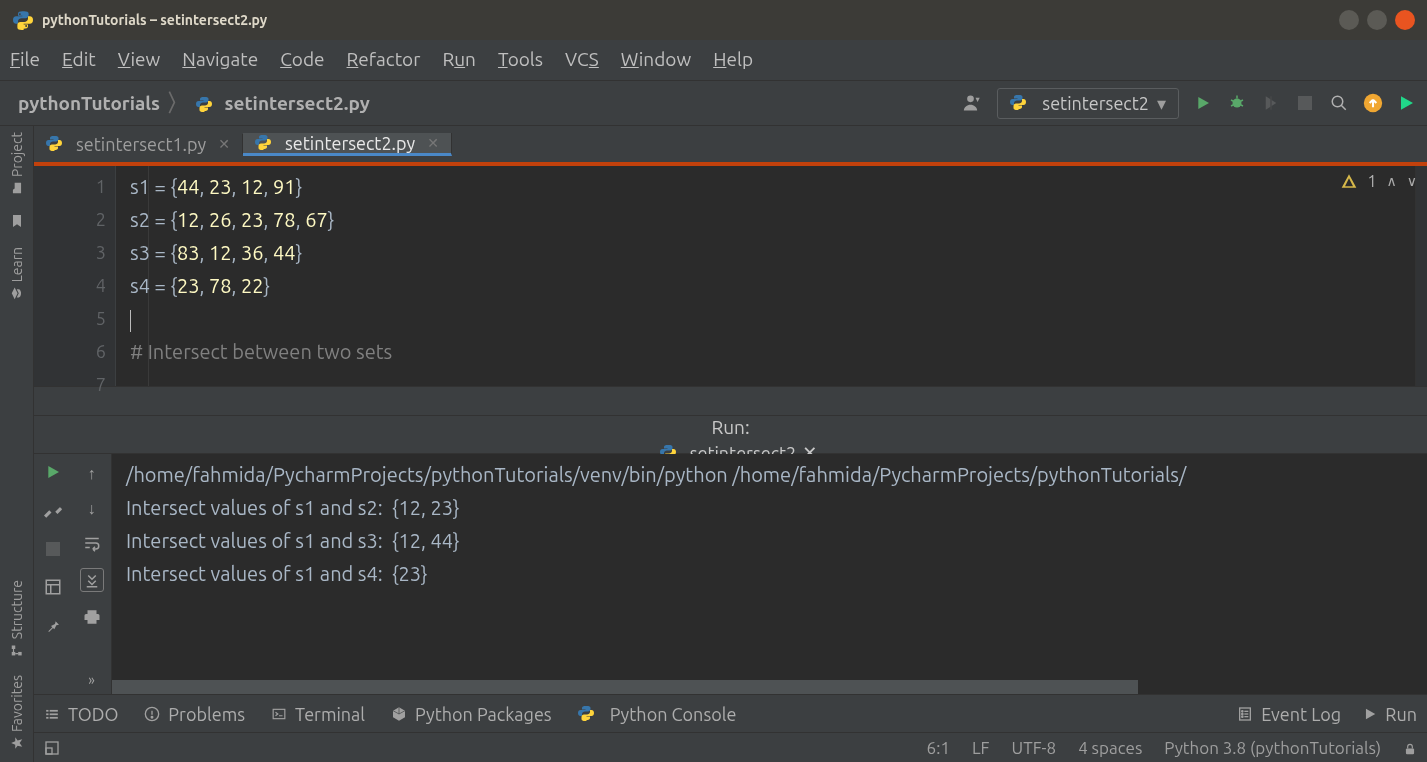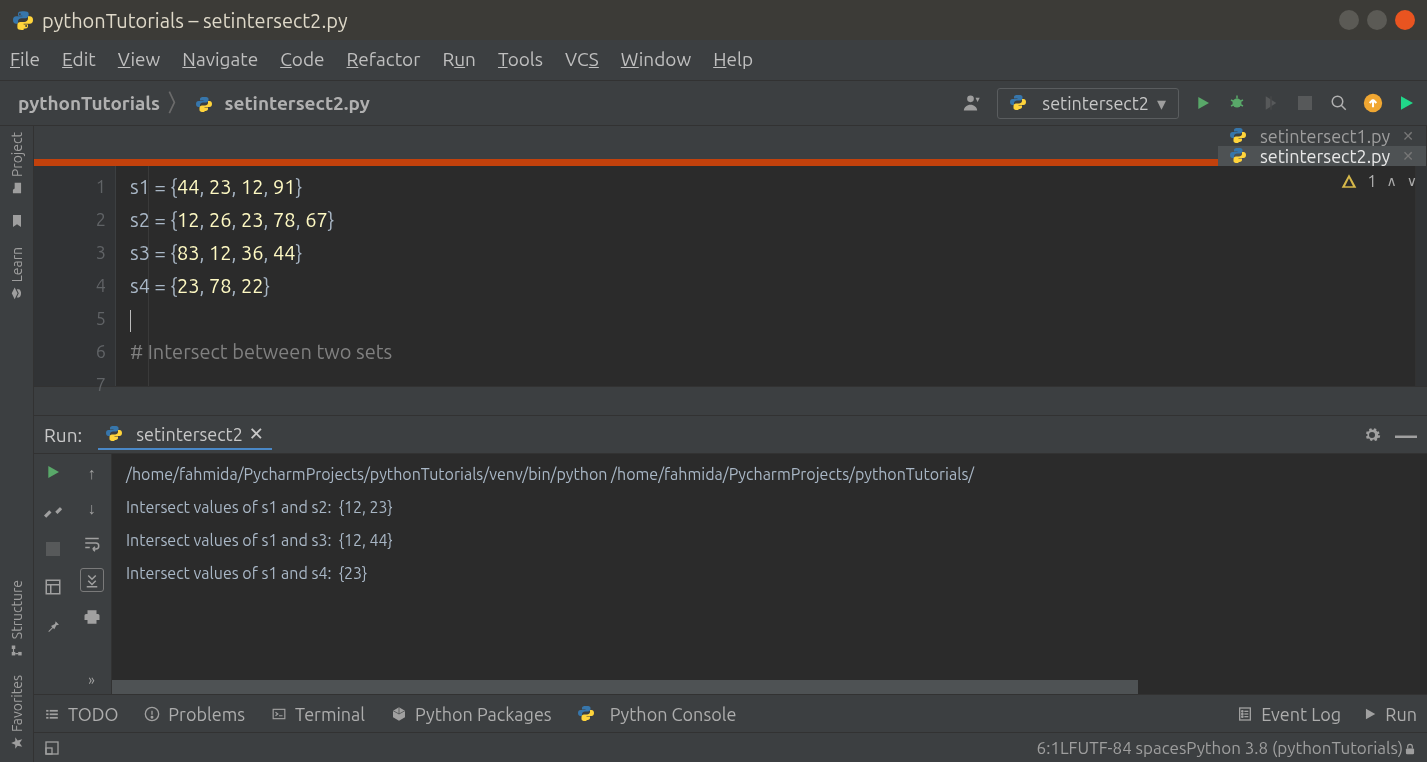--- a/index.html
+++ b/index.html
@@ -1,21 +1,21 @@
 <!DOCTYPE html>
 <html><head>
 <meta charset="utf-8">
 <style>
   * { margin: 0; padding: 0; box-sizing: border-box; font-family: "Ubuntu", "Segoe UI", sans-serif; }
   html, body { width: 1427px; height: 762px; background: #2b2b2b; color: #bbbbbb; overflow: hidden; }
   .window { display: flex; flex-direction: column; height: 100%; }
   
   .titlebar { display: flex; align-items: center; height: 40px; background: #3c3b37; padding: 0 12px; }
   .titlebar .title-icon { width: 22px; height: 22px; display:inline-flex; align-items:center; justify-content:center; margin-right:8px;}
-  .titlebar .title-text { color: #dfd9c9; font-weight: normal; font-size: 20px; }
+  .titlebar .title-text { color: #dfd9c9; font-weight: bold; font-size: 14px; }
   .titlebar .win-controls { margin-left: auto; display: flex; gap: 8px; }
   .win-btn { width: 20px; height: 20px; border-radius: 50%; display:inline-block; }
   .win-min { background: #5b5a55; }
   .win-max { background: #5b5a55; }
   .win-close { background: #e95420; }
   
   .menubar { display: flex; gap: 22px; padding: 8px 10px 10px 10px; background: #3c3f41; border-bottom: 1px solid #323232; }
   .menubar span { color: #bfbfbf; font-size: 19px; cursor: default; }
   .menubar span u { text-decoration: underline; }
   
@@ -27,21 +27,21 @@
   .navbar .right-tools { margin-left:auto; display:flex; align-items:center; gap:14px; }
   .run-config { display:flex; align-items:center; gap:8px; border:1px solid #5a5d5f; background:#3c3f41; padding:4px 12px; border-radius:3px; font-size:18px; color:#c7c7c7;}
   .tool-ic { width:20px; height:20px; display:inline-flex; align-items:center; justify-content:center; }
   
   .body { flex:1; display:flex; min-height:0; }
   .left-gutter { width:34px; background:#3c3f41; border-right:1px solid #323232; display:flex; flex-direction:column; align-items:center; padding-top:6px; gap:18px;}
   .vlabel { writing-mode: vertical-rl; transform: rotate(180deg); font-size:14px; color:#9e9e9e; display:flex; align-items:center; gap:4px;}
   .vlabel svg { transform: rotate(90deg); }
   .main-vert { flex:1; display:flex; flex-direction:column; min-width:0;}
   
-  .tabs-row { height:40px; display:flex; align-items:flex-end; background:#3c3f41; border-bottom:7px solid #c2410c;flex-direction:column;}
+  .tabs-row { height:40px; display:flex; align-items:center; background:#3c3f41; border-bottom:4px solid #c2410c;}
   .tab { display:flex; align-items:center; padding:0 12px; font-size:18px; color:#9e9e9e; gap:6px; border-right:1px solid #323232;}
   .tab.active { background:#4e5254; color:#e8e8e8; border-bottom:3px solid #4a88c7; }
   .tab .close-x { color:#777; margin-left:6px; font-size:14px;}
   
   .editor-wrap { height: 220px; display:flex; background:#2b2b2b; position:relative;}
   .line-gutter { width:82px; background:#313335; text-align:right; padding: 4px 10px 4px 0; font-family: "DejaVu Sans Mono","Consolas",monospace; font-size:18px; color:#606366; position:relative;}
   .line-gutter div { height:33px; line-height:33px; }
   .line-gutter::after{content:"";position:absolute;right:0;top:0;bottom:0;width:1px;background:#3c3f41;}
   .editor-indent-guide{position:absolute;left:114px;top:0;bottom:0;width:1px;background:#3a3a3a;}
   .code-area { flex:1; padding:4px 0 4px 14px; font-family:"DejaVu Sans Mono","Consolas",monospace; font-size:20px; overflow:hidden; position:relative;}
@@ -50,37 +50,37 @@
   .tok-num { color:#fef9c3; }
   .tok-op { color:#a9b7c6; }
   .cursor { display:inline-block; width:1px; height:22px; background:#bbbbbb; vertical-align:middle;}
   .editor-topright { position:absolute; top:6px; right:10px; display:flex; align-items:center; gap:10px; font-size:16px; color:#988d5a;}
   .editor-topright .cnt{color:#b0b0b0;}
   .editor-topright .chev{color:#aaaaaa;font-size:14px;}
   .marker-bar{width:12px;background:#313335;border-left:1px solid #323232;}
   
   .splitter { height:30px; background:#3c3f41; border-top:1px solid #323232; border-bottom:1px solid #323232;}
   
-  .run-header { display:flex; align-items:center; height:38px; background:#3c3f41; padding:0 10px; border-bottom:1px solid #323232;}
+  .run-header { display:flex; align-items:center; height:38px; background:#3c3f41; padding:0 10px; border-bottom:1px solid #323232;flex-direction:column;}
   .run-header .run-label{font-size:19px;color:#c8c8c8;}
   .run-header .run-tab{display:flex;align-items:center;gap:6px;margin-left:16px;padding:4px 8px;border-bottom:2px solid #4a88c7;color:#c8c8c8;font-size:18px;}
   .run-header .right{margin-left:auto;display:flex;gap:14px;align-items:center;}
   .run-body { flex:1; display:flex; background:#2b2b2b; min-height:0; overflow:hidden;}
   .run-gutter1 { width:38px; background:#3c3f41; display:flex; flex-direction:column; align-items:center; padding-top:10px; gap:22px;}
   .run-gutter2 { width:40px; background:#3c3f41; display:flex; flex-direction:column; align-items:center; padding-top:10px; gap:16px; border-right:1px solid #323232;}
   .run-gutter2 .boxed{border:1px solid #7a7a7a;padding:2px;border-radius:3px;}
-  .console { flex:1; padding:4px 0 16px 14px; font-family:"DejaVu Sans Mono","Consolas",monospace; font-size:16px; color:#a9b7c6; overflow:hidden; position:relative;}
+  .console { flex:1; padding:4px 0 16px 14px; font-family:"DejaVu Sans Mono","Consolas",monospace; font-size:20px; color:#a9b7c6; overflow:hidden; position:relative;}
   .console .cline{height:33px;line-height:33px;white-space:pre;}
   .console-scrollbar{position:absolute;bottom:0;left:0;height:14px;width:78%;background:#4e5254;border-radius:0;}
   
   .toolstrip { height:38px; background:#3c3f41; border-top:1px solid #323232; display:flex; align-items:center; padding:0 10px; gap:26px; font-size:18px; color:#adadad;}
   .toolstrip .item{display:flex;align-items:center;gap:8px;}
   .toolstrip .right{margin-left:auto;display:flex;align-items:flex-end;gap:22px;}
   .status { height:30px; background:#3c3f41; border-top:1px solid #323232; display:flex; align-items:center; padding:0 10px; gap:22px; font-size:17px; color:#9e9e9e;}
-  .status .right{margin-left:auto;display:flex;align-items:flex-end;}
+  .status .right{margin-left:auto;display:flex;align-items:flex-end;gap:22px;}
   svg{display:block;}
 </style>
 </head>
 <body>
 
 <div class="window">
 
   <div class="titlebar">
     <span class="title-icon">
       <svg width="20" height="20" viewBox="0 0 32 32">

